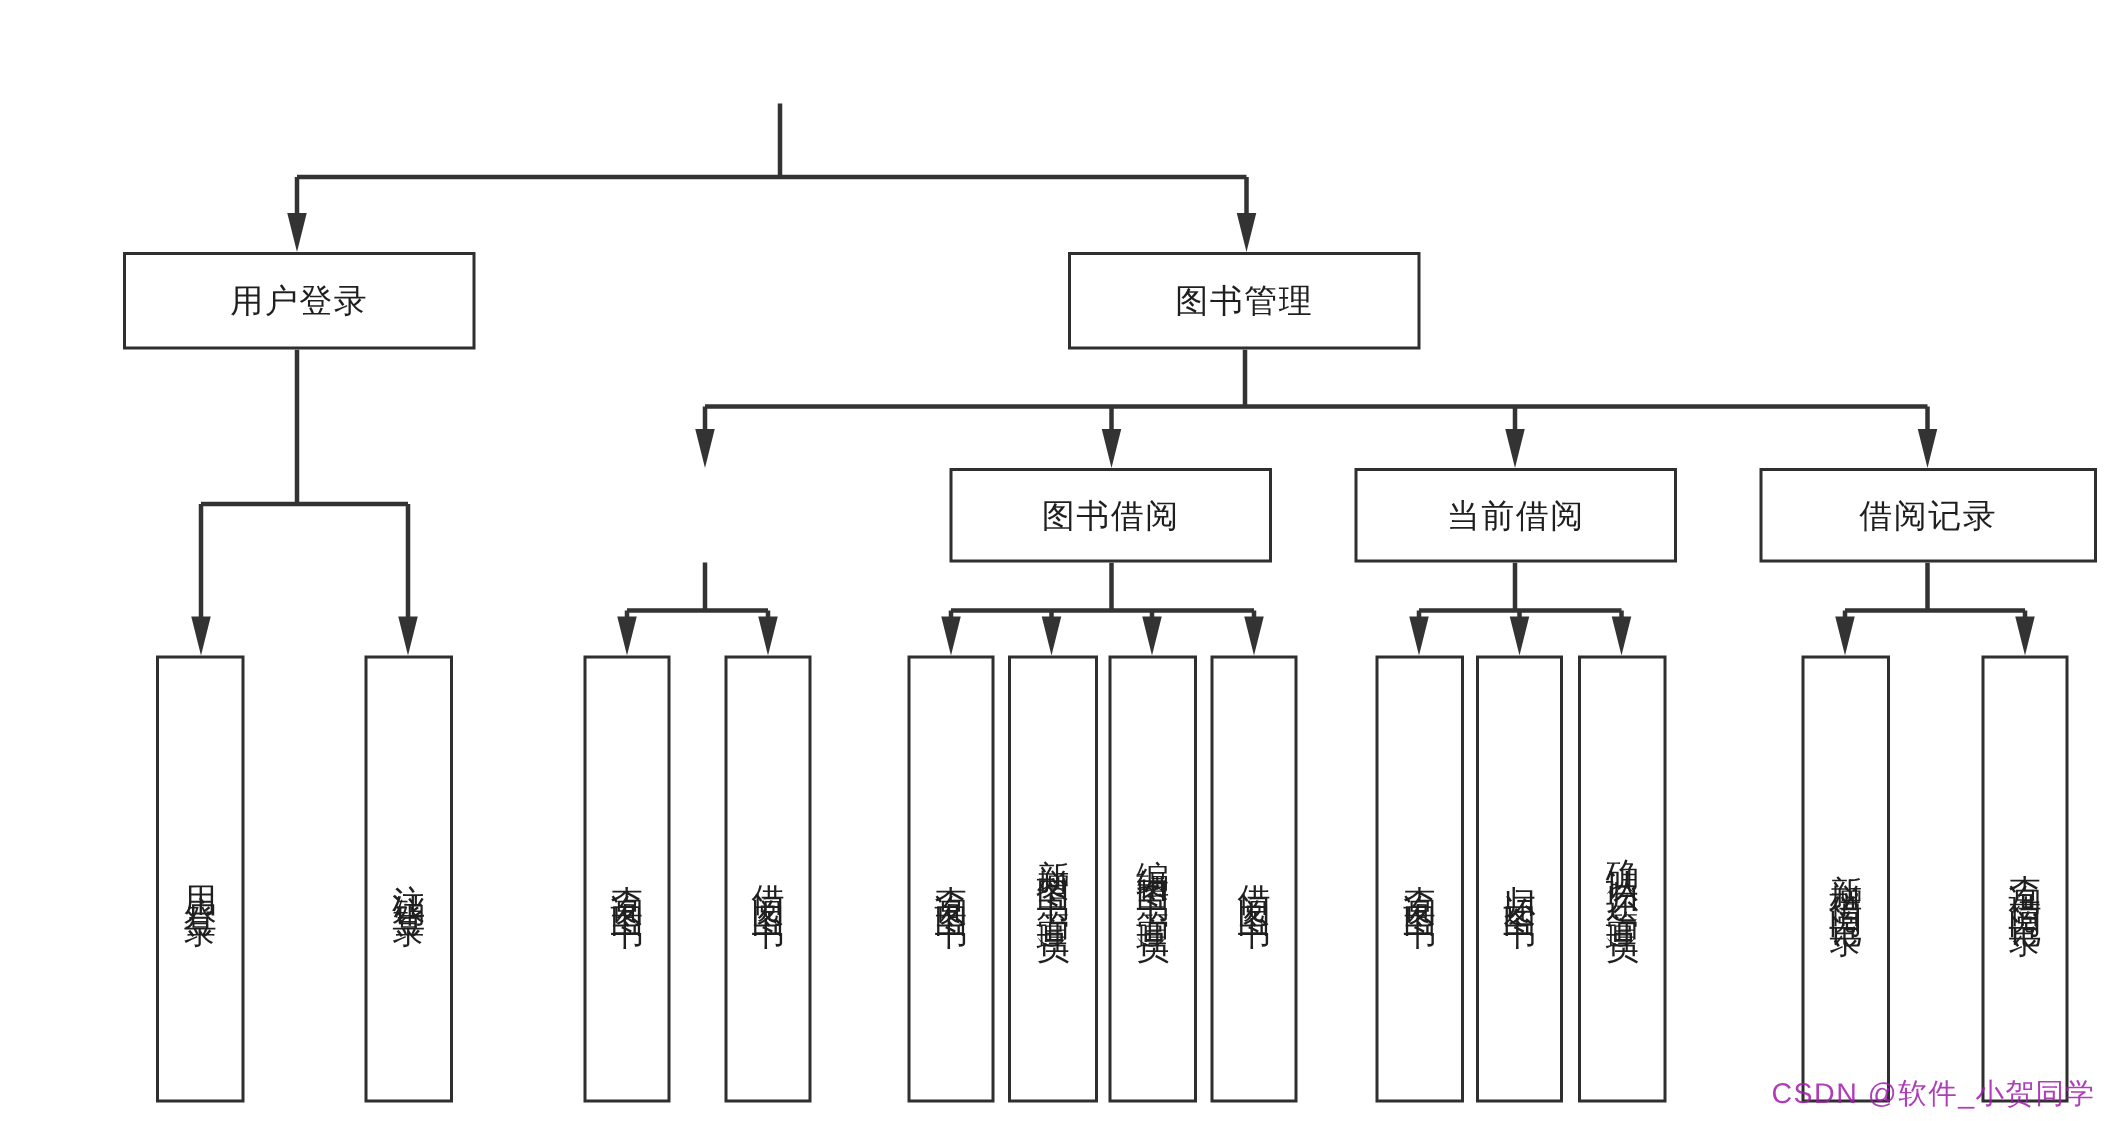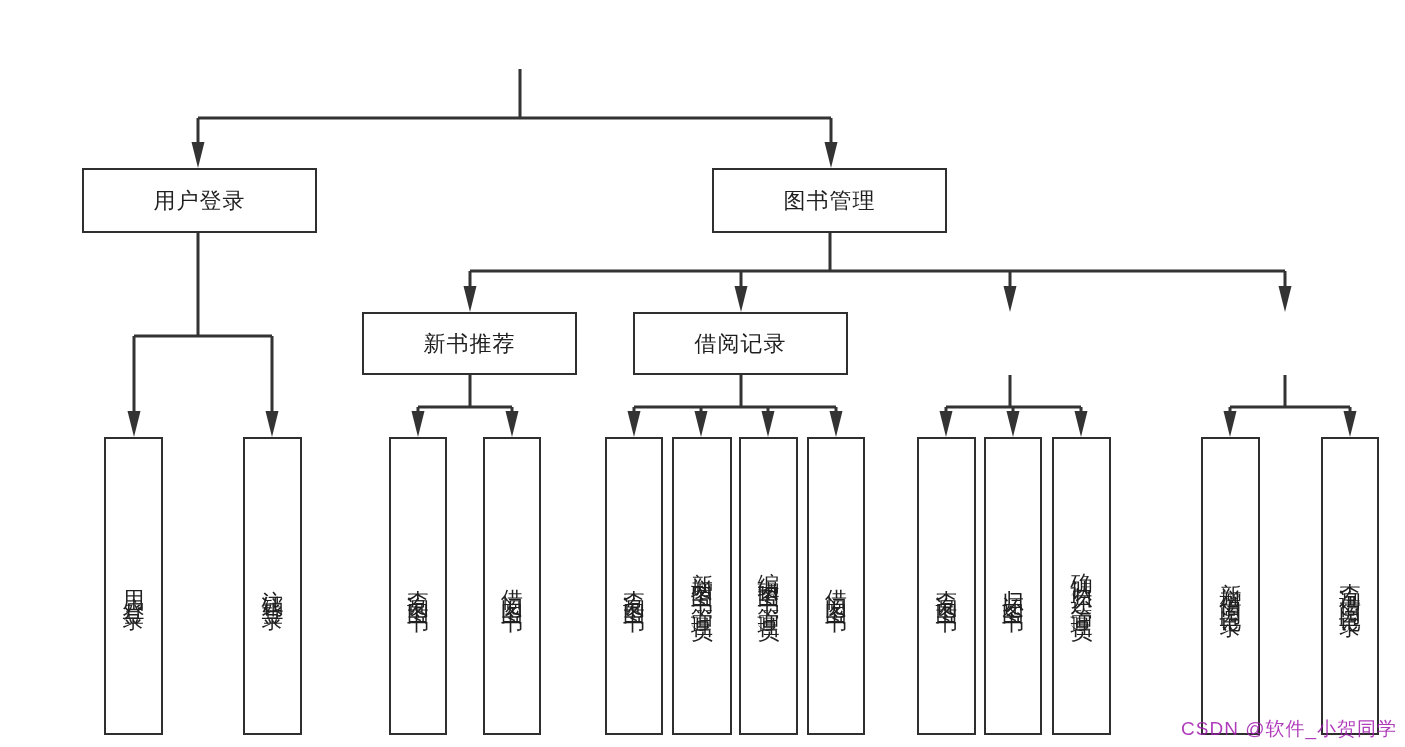--- a/index.html
+++ b/index.html
@@ -76,22 +76,23 @@
       <polygon points="1074.5,411 1087.5,411 1081,437"></polygon>
       <polygon points="1223.5,411 1236.5,411 1230,437"></polygon>
       <polygon points="1343.5,411 1356.5,411 1350,437"></polygon>
     </g>
   </svg>
 
 
   <div class="node lvl2" style="left:82px;">用户登录</div>
   <div class="node lvl2" style="left:712px;">图书管理</div>
 
-  <div class="node lvl3" style="left:362px;width:215px;">新书推荐</div>
-  <div class="node lvl3" style="left:633px;width:215px;">借阅记录</div>
+  <div class="node lvl3" style="left:633px;width:215px;">图书借阅</div>
+  <div class="node lvl3" style="left:903px;width:215px;">当前借阅</div>
+  <div class="node lvl3" style="left:1173px;width:225px;">借阅记录</div>
 
   <div class="leaf" style="left:104px;width:59px;">
     <span>用户登录</span>
   </div>
   <div class="leaf" style="left:243px;width:59px;">
     <span>注销登录</span>
   </div>
 
   <div class="leaf" style="left:389px;width:58px;">
     <span>查询图书</span>

